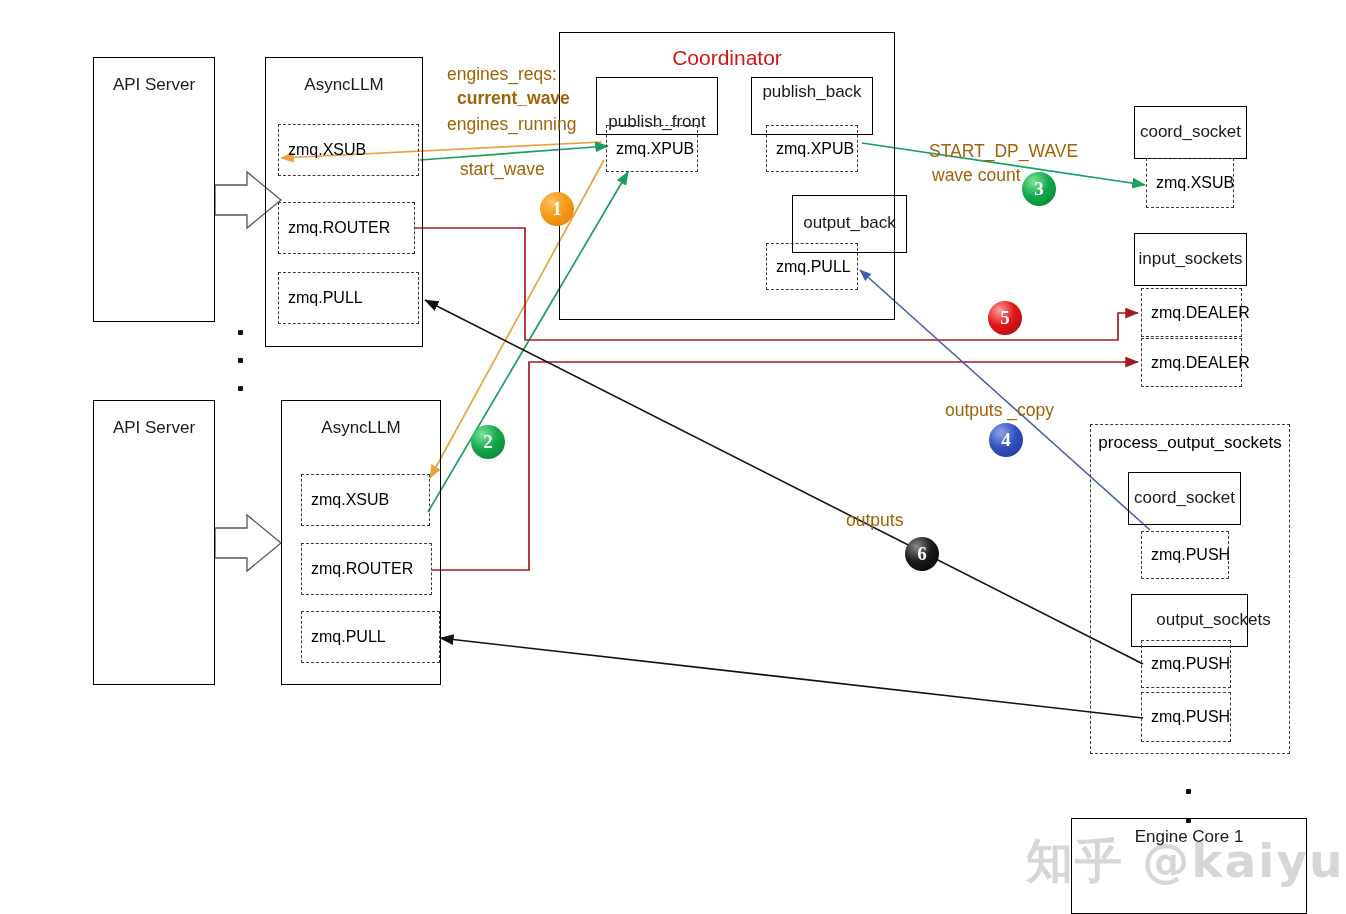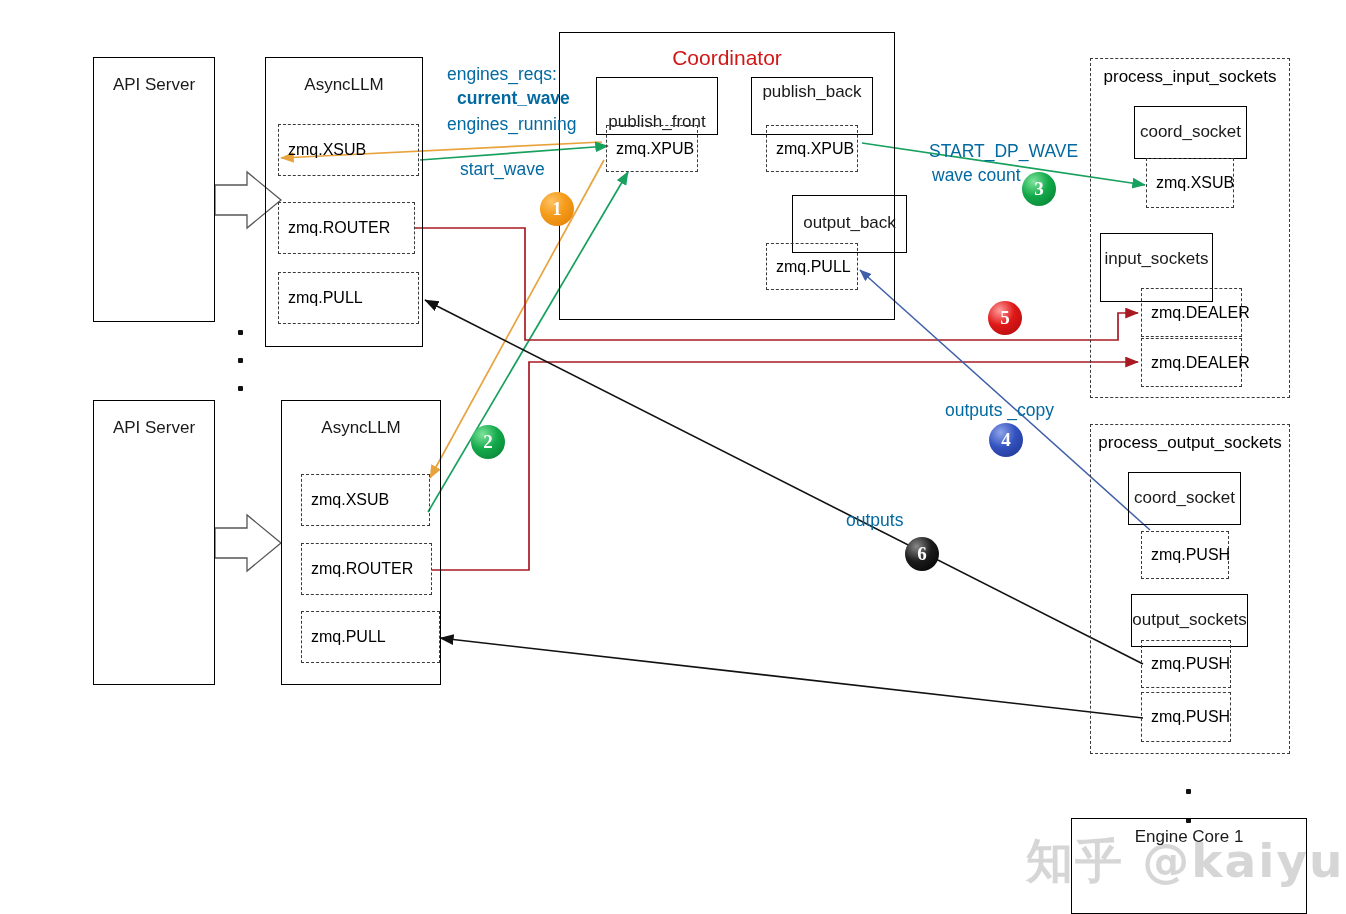--- a/index.html
+++ b/index.html
@@ -3,21 +3,21 @@
 <meta charset="utf-8">
 <style>
   html,body{margin:0;padding:0;background:#ffffff;}
   body{width:1346px;height:914px;font-family:"Liberation Sans",sans-serif;overflow:hidden;}
   #stage{position:relative;width:1346px;height:914px;background:#fff;}
   svg#wires{position:absolute;left:0;top:0;width:1346px;height:914px;pointer-events:none;}
 
   .box{position:absolute;box-sizing:border-box;border:1.4px solid #000;background:transparent;}
   .dbox{position:absolute;box-sizing:border-box;border:1.6px dashed #3a3a3a;background:transparent;}
   .ttl{position:absolute;width:100%;text-align:center;color:#1a1a1a;}
-  .lbl{position:absolute;color:#0369a1;white-space:nowrap;}
+  .lbl{position:absolute;color:#a16207;white-space:nowrap;}
 
   .cap-center{font-size:17px;}
   .sock{font-size:16px;display:flex;align-items:center;padding-left:9px;}
   .grp-title{font-size:17px;text-align:center;width:100%;position:absolute;top:8px;left:0;}
 
   .badge{position:absolute;width:34px;height:34px;border-radius:50%;display:flex;
     align-items:center;justify-content:center;color:#fff;font-size:19px;font-weight:bold;
     font-family:"Liberation Serif",serif;}
   .b1{background:radial-gradient(circle at 34% 28%,#ffc266 0%,#f59c1a 42%,#e07c05 100%);}
   .b2,.b3{background:radial-gradient(circle at 34% 28%,#7de39b 0%,#13a94a 45%,#067a31 100%);}
@@ -120,44 +120,41 @@
     <div class="ttl cap-center" style="top:4px;">publish_back</div>
   </div>
   <div class="dbox sock" style="left:766px;top:125px;width:92px;height:47px;">zmq.XPUB</div>
 
   <div class="box" style="left:755px;top:195px;width:115px;height:58px;margin-left:37px;">
     <div class="ttl cap-center" style="top:17px;">output_back</div>
   </div>
   <div class="dbox sock" style="left:766px;top:243px;width:92px;height:47px;">zmq.PULL</div>
 
 
-  <div class="dbox" style="left:1090px;top:58px;width:200px;height:340px;">
-    <div class="grp-title">process_input_sockets</div>
-  </div>
   <div class="box" style="left:1134px;top:106px;width:113px;height:53px;">
     <div class="ttl cap-center" style="top:15px;">coord_socket</div>
   </div>
   <div class="dbox sock" style="left:1146px;top:158px;width:88px;height:50px;">zmq.XSUB</div>
 
-  <div class="box" style="left:1100px;top:233px;width:113px;height:69px;">
+  <div class="box" style="left:1134px;top:233px;width:113px;height:53px;">
     <div class="ttl cap-center" style="top:15px;">input_sockets</div>
   </div>
   <div class="dbox sock" style="left:1141px;top:288px;width:101px;height:49px;">zmq.DEALER</div>
   <div class="dbox sock" style="left:1141px;top:338px;width:101px;height:49px;">zmq.DEALER</div>
 
   <div class="dbox" style="left:1090px;top:424px;width:200px;height:330px;">
     <div class="grp-title">process_output_sockets</div>
   </div>
   <div class="box" style="left:1128px;top:472px;width:113px;height:53px;">
     <div class="ttl cap-center" style="top:15px;">coord_socket</div>
   </div>
   <div class="dbox sock" style="left:1141px;top:531px;width:88px;height:48px;">zmq.PUSH</div>
 
   <div class="box" style="left:1131px;top:594px;width:117px;height:53px;">
-    <div class="ttl cap-center" style="top:15px;">output_sockets</div>
+    <div class="ttl cap-center" style="top:15px;margin-left:24px;">output_sockets</div>
   </div>
   <div class="dbox sock" style="left:1141px;top:640px;width:90px;height:48px;">zmq.PUSH</div>
   <div class="dbox sock" style="left:1141px;top:692px;width:90px;height:50px;">zmq.PUSH</div>
 
   <div class="dot" style="left:1186px;top:789px;"></div>
   <div class="dot" style="left:1186px;top:818px;"></div>
 
   <div class="box" style="left:1071px;top:818px;width:236px;height:96px;">
     <div class="ttl cap-center" style="top:8px;">Engine Core 1</div>
   </div>

